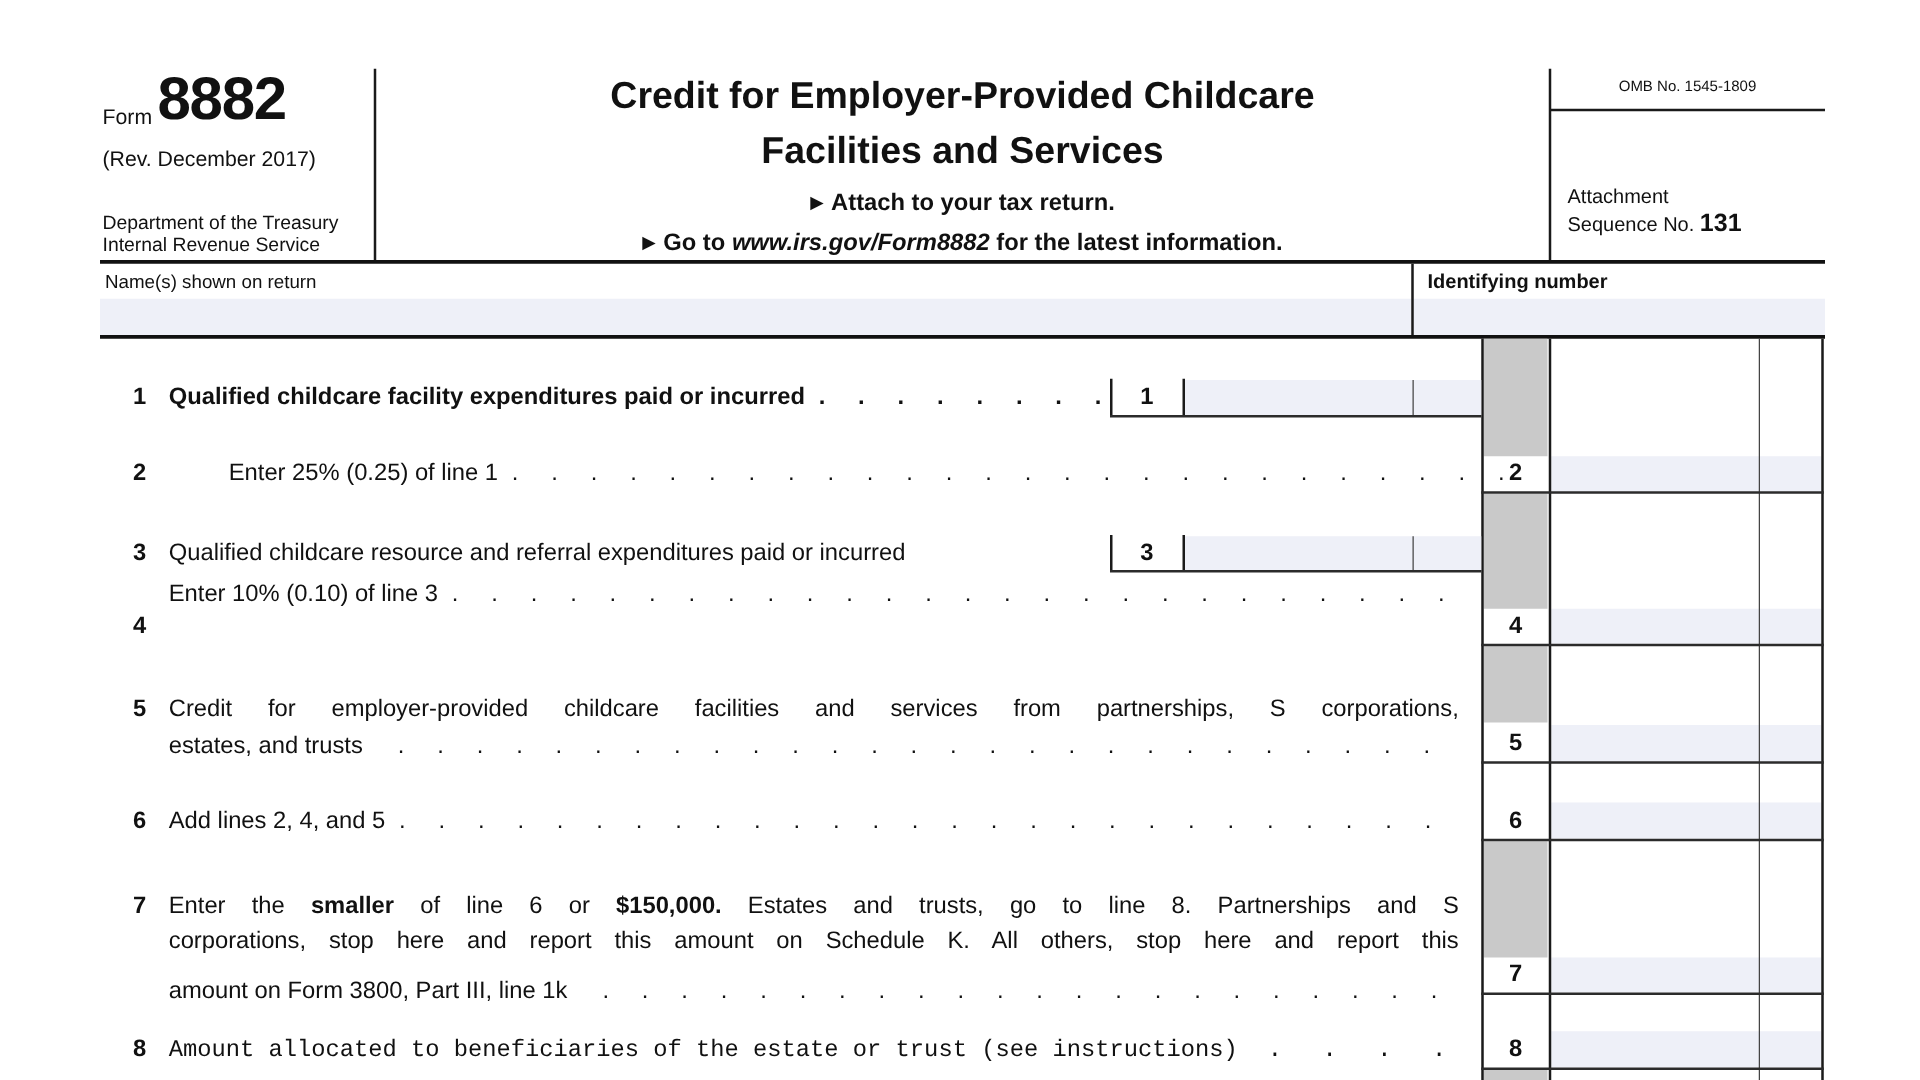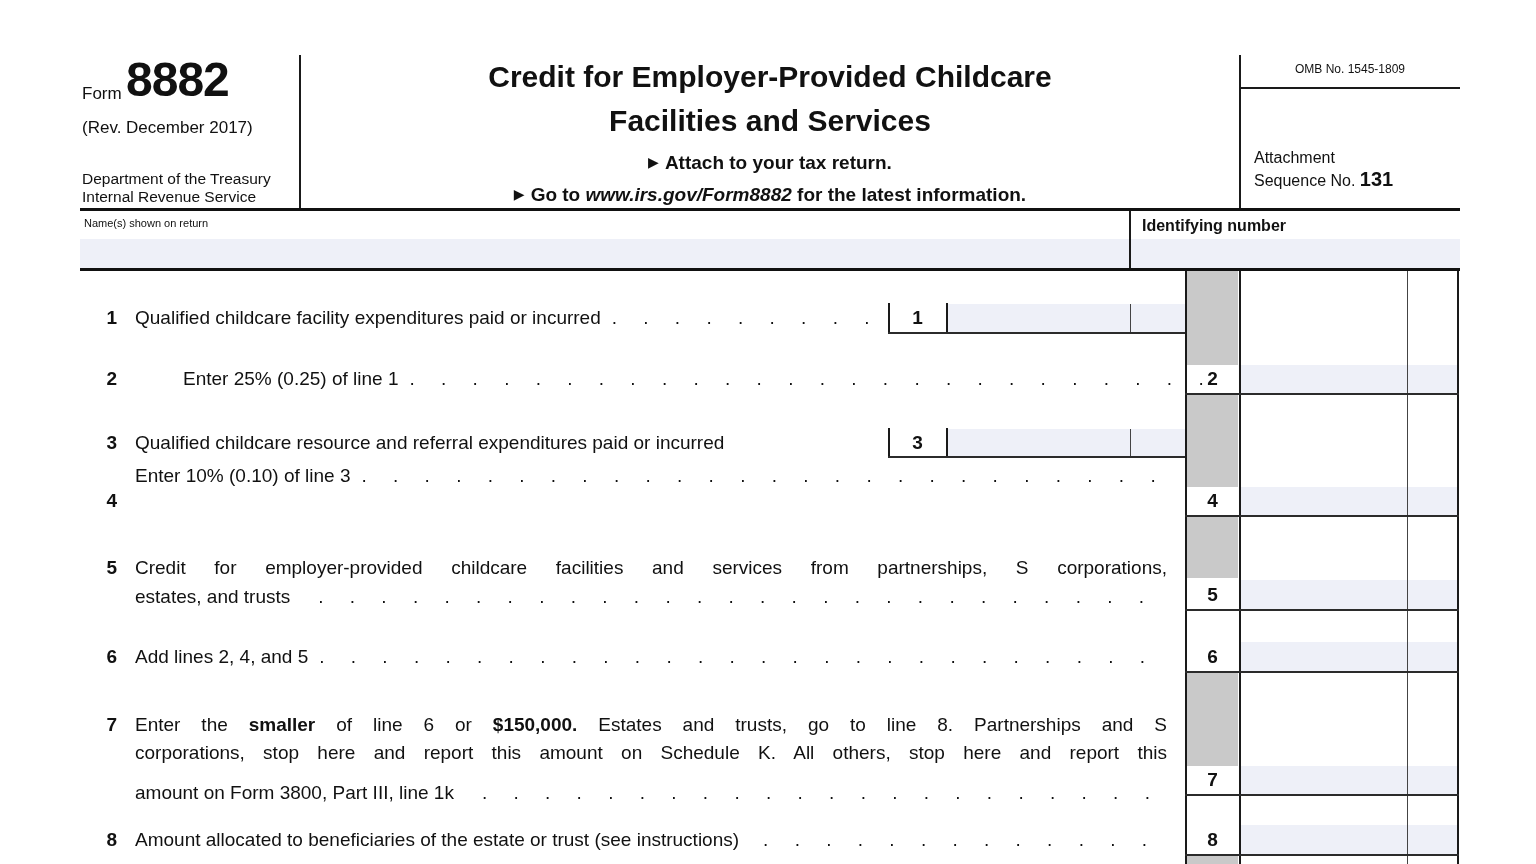--- a/index.html
+++ b/index.html
@@ -72,21 +72,21 @@
   <div class="vline" style="left:1239px; top:55px; height:153px;"></div>
   <div class="abs" style="left:1240px; top:62px; width:220px; text-align:center; font-size:12px;">OMB No. 1545-1809</div>
   <div class="hline" style="left:1240px; top:87px; width:220px; height:1.5px;"></div>
   <div class="abs" style="left:1254px; top:149px; font-size:16px;">Attachment</div>
   <div class="abs" style="left:1254px; top:168px; font-size:16px;">
     <span>Sequence No. </span><span class="b" style="font-size:20px;">131</span>
   </div>
 
   <div class="rule" style="left:80px; top:208px; width:1380px;"></div>
 
-  <div class="abs" style="left:84px; top:217px; font-size:11px;">Name(s) shown on return</div>
+  <div class="abs" style="left:84px; top:217px; font-size:15px;">Name(s) shown on return</div>
   <div class="abs b" style="left:1142px; top:217px; font-size:16px;">Identifying number</div>
   <div class="field" style="left:80px; top:239px; width:1049px; height:29px;"></div>
   <div class="field" style="left:1131px; top:239px; width:329px; height:29px;"></div>
   <div class="vline" style="left:1129px; top:211px; height:57px;"></div>
   <div class="rule" style="left:80px; top:268px; width:1380px;"></div>
 
   <div class="graycell" style="top:271px; height:94px;"></div>
   <div class="graycell" style="top:395px; height:92px;"></div>
   <div class="graycell" style="top:517px; height:61px;"></div>
   <div class="graycell" style="top:673px; height:93px;"></div>
@@ -112,21 +112,21 @@
   <div class="vline" style="left:1457px; top:271px; height:593px;"></div>
 
   <div class="bborder" style="left:1185px; top:393px; width:274px;"></div>
   <div class="bborder" style="left:1185px; top:515px; width:274px;"></div>
   <div class="bborder" style="left:1185px; top:609px; width:274px;"></div>
   <div class="bborder" style="left:1185px; top:671px; width:274px;"></div>
   <div class="bborder" style="left:1185px; top:794px; width:274px;"></div>
   <div class="bborder" style="left:1185px; top:854px; width:274px;"></div>
 
   <div class="rownum" style="top:303px; height:30px;">1</div>
-  <div class="rowflex" style="top:303px; height:30px; width:748px;">
+  <div class="rowflex" style="top:303px; height:30px; width:748px;font-weight:bold;">
     <span class="txt">Qualified childcare facility expenditures paid or incurred</span>
     <span class="leader">. . . . . . . . . . . . . . . . . . . . . . . . . . . . . . . . . . . . . . . . . . . . . . . . . .</span>
   </div>
   <div class="vline" style="left:888px; top:303px; height:30px;"></div>
   <div class="boxnum" style="left:890px; top:303px; width:55px; height:30px;">1</div>
   <div class="vline" style="left:946px; top:303px; height:30px;"></div>
   <div class="field" style="left:948px; top:304px; width:237px; height:28px;"></div>
   <div class="vline-thin" style="left:1130px; top:304px; height:28px;"></div>
   <div class="bborder" style="left:888px; top:332px; width:297px;"></div>
 
@@ -170,18 +170,18 @@
   <div class="just" style="top:711px; line-height:28px;">
     <span>Enter the </span><span class="b">smaller</span><span> of line 6 or </span><span class="b">$150,000.</span><span> Estates and trusts, go to line 8. Partnerships and S</span>
   </div>
   <div class="just" style="top:739px; line-height:28px;">corporations, stop here and report this amount on Schedule K. All others, stop here and report this</div>
   <div class="rowflex" style="top:767px; height:28px; width:1033px;margin-top:12px;">
     <span class="txt">amount on Form 3800, Part III, line 1k</span>
     <span class="leader" style="margin-left:28px;">. . . . . . . . . . . . . . . . . . . . . . . . . . . . . . . . . . . . . . . . . . . . . . . . . .</span>
   </div>
 
   <div class="rownum" style="top:825px; height:29px;">8</div>
-  <div class="rowflex" style="top:825px; height:29px; width:1033px;">
+  <div class="rowflex" style="top:825px; height:29px; width:1033px;font-family:Liberation Mono, monospace;">
     <span class="txt">Amount allocated to beneficiaries of the estate or trust (see instructions)</span>
     <span class="leader" style="margin-left:24px;">. . . . . . . . . . . . . . . . . . . . . . . . . . . . . . . . . . . . . . . . . . . . . . . . . .</span>
   </div>
 
 </div>
 
 </body></html>

